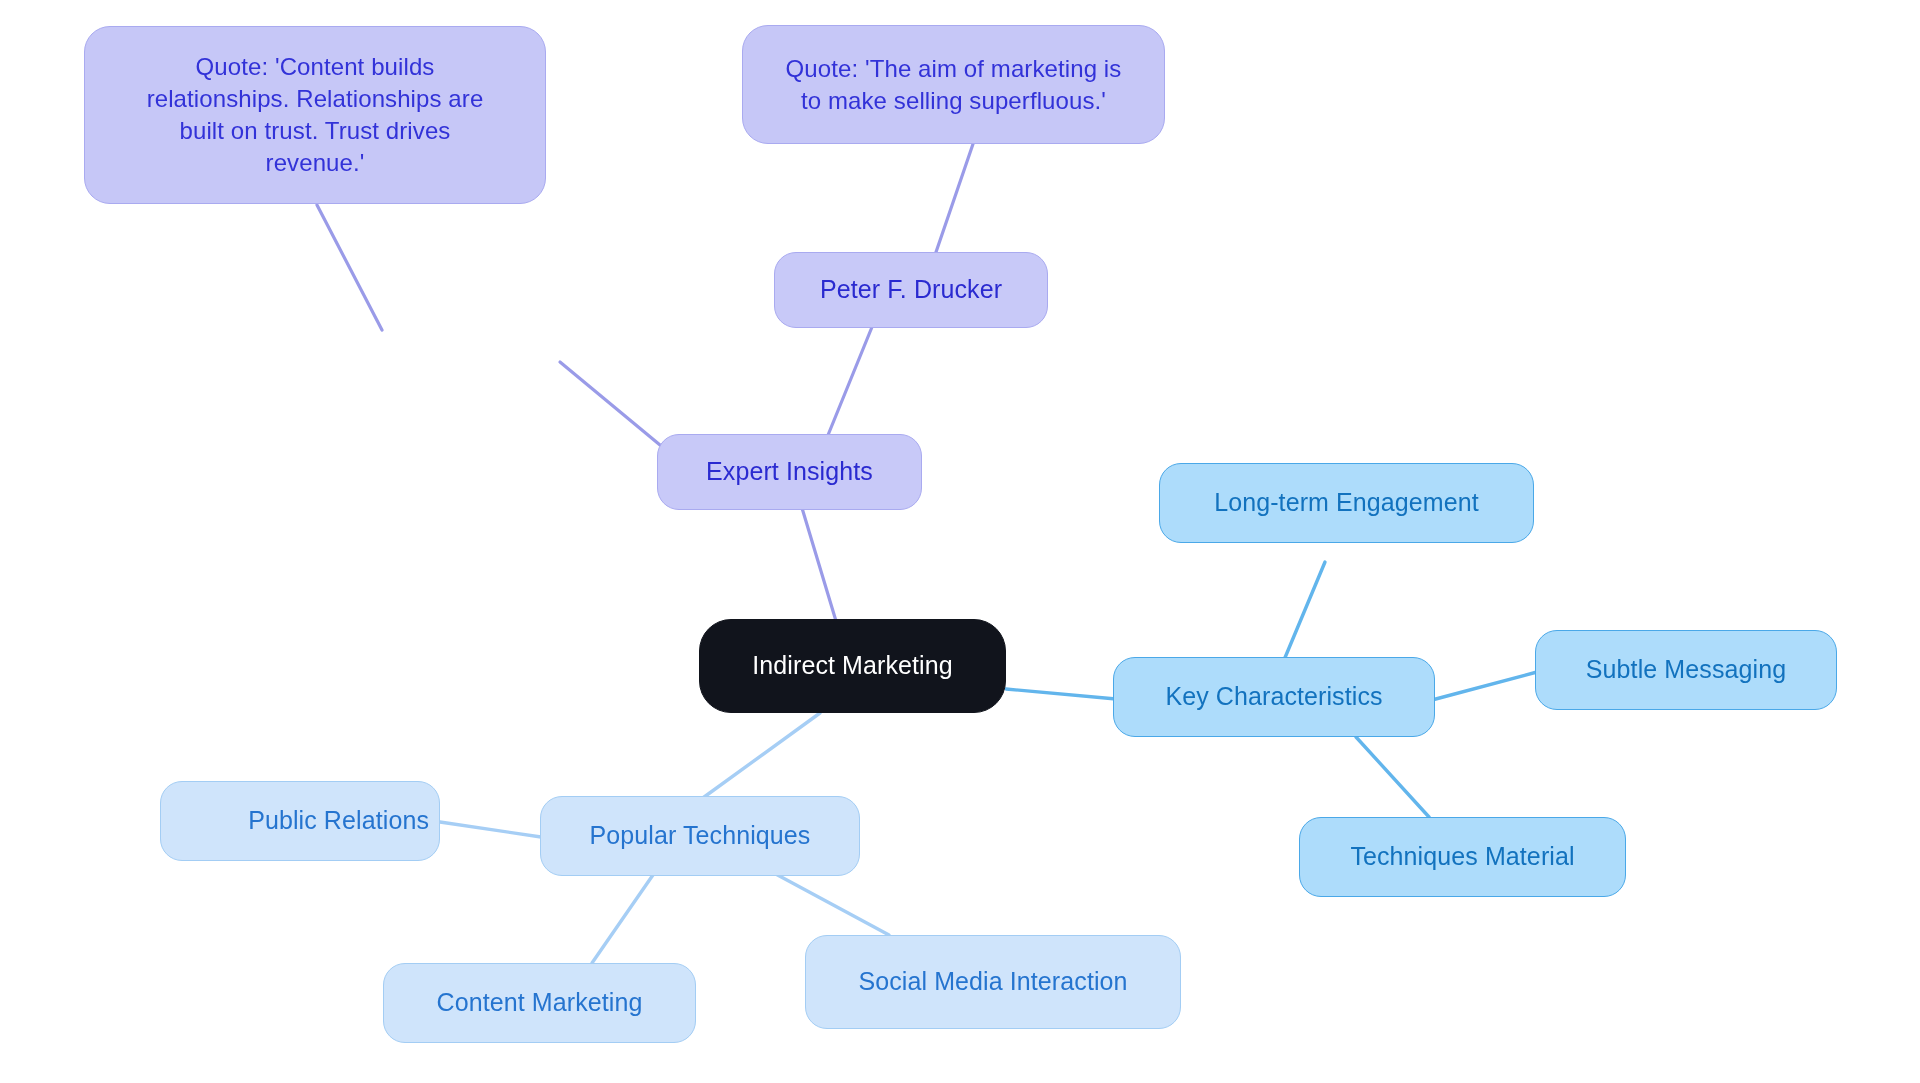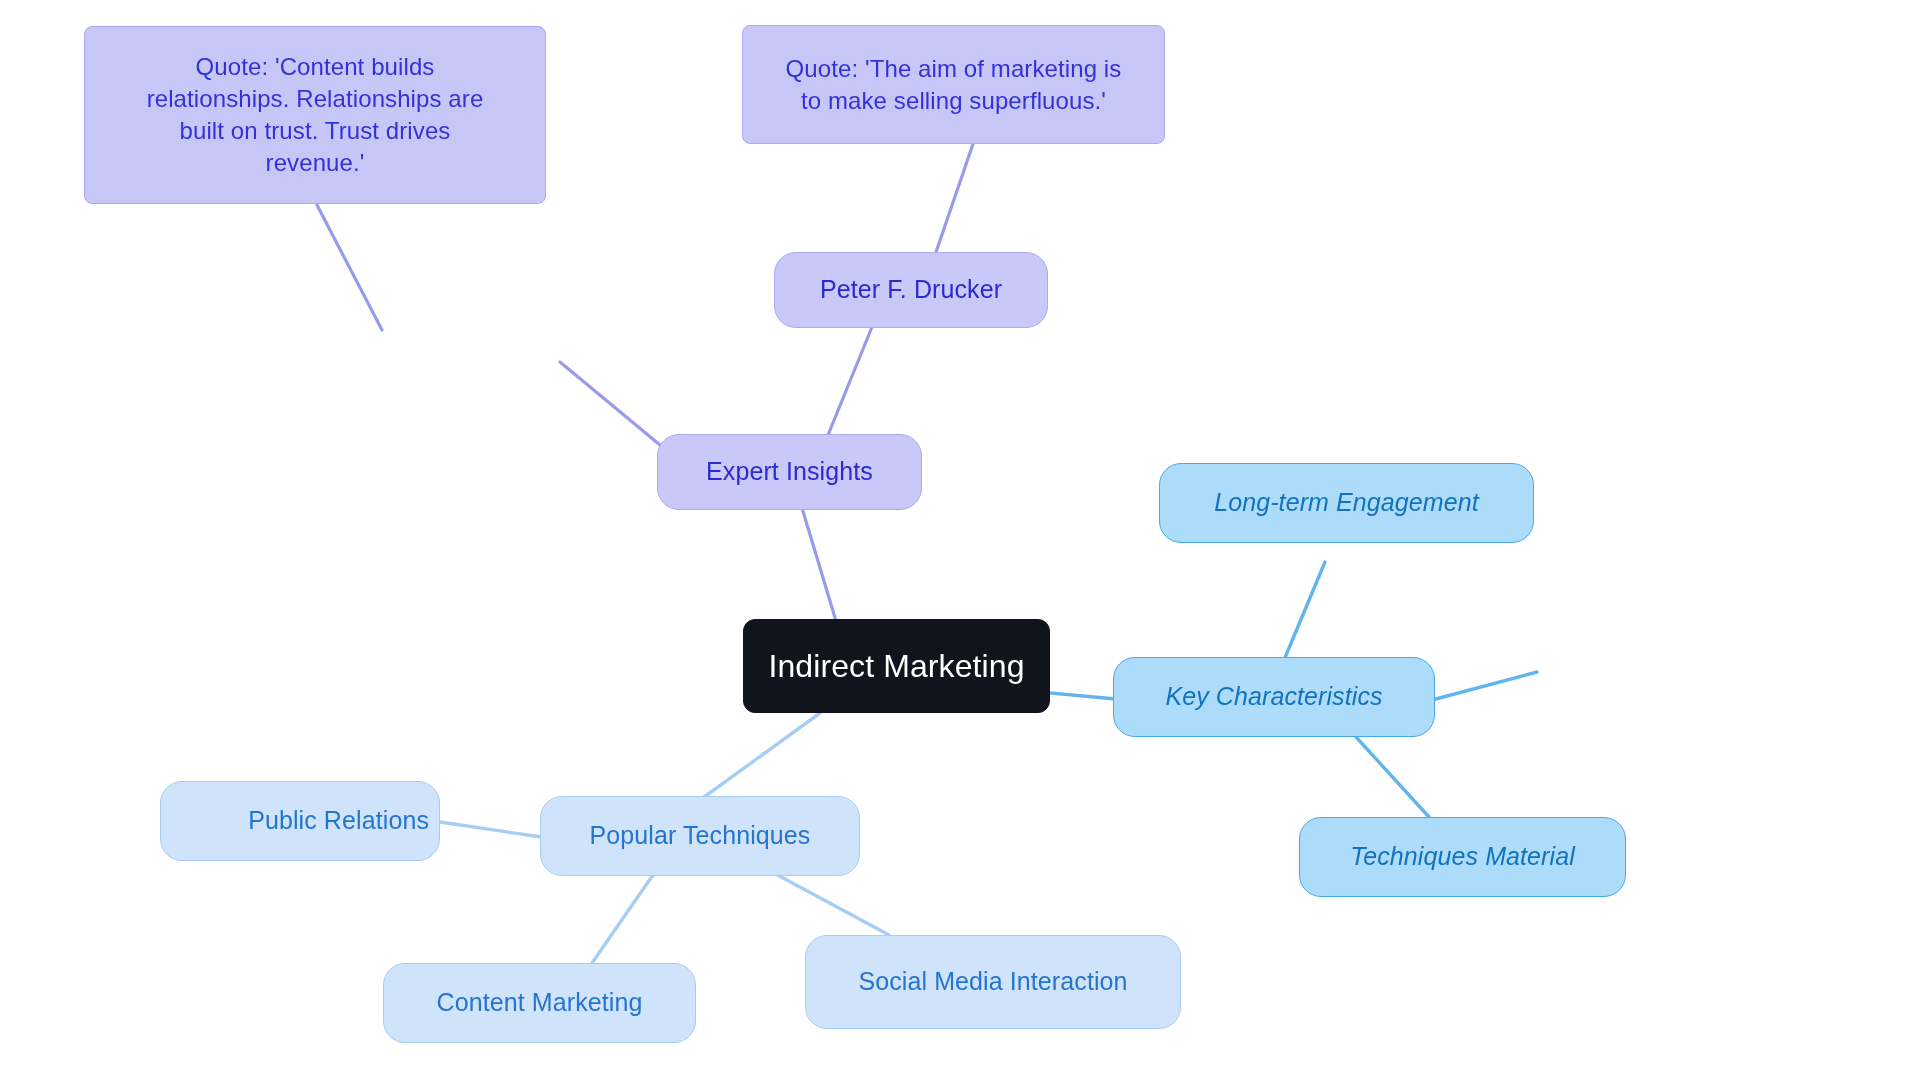--- a/index.html
+++ b/index.html
@@ -40,44 +40,42 @@
     border-width: 1.5px;
     line-height: 1.33;
     white-space: pre-line;
     padding: 4px 10px;
     letter-spacing: 0.1px;
   }
   .node-root {
     background: #11141c;
     border-color: #11141c;
     color: #ffffff;
-    border-radius: 12px;
-    font-size: 32px;
-    margin-left: 44px;
+    border-radius: 32px;
+    font-size: 25px;
   }
   .node-purple {
     background: #c8c9f8;
     border-color: #a9aaf0;
     color: #2a2ad0;
     font-size: 25px;
     padding-left: 10px;
   }
   .node-purple-quote {
     background: #c6c7f7;
     border-color: #a9aaf0;
     color: #3232d8;
     font-size: 24px;
-    border-radius: 8px;
+    border-radius: 26px;
   }
   .node-blue-strong {
     background: #addcfb;
     border-color: #4aa8e8;
     color: #1272be;
     font-size: 25px;
-    font-style: italic;
   }
   .node-blue-soft {
     background: #cfe4fb;
     border-color: #a3cdf4;
     color: #2574cf;
     font-size: 25px;
   }
   .edge {
     fill: none;
     stroke-linecap: round;
@@ -133,20 +131,23 @@
   </div>
 
   <div class="node node-blue-strong" style="left:1113px; top:657px; width:322px; height:80px;">
     <span>Key Characteristics</span>
   </div>
 
   <div class="node node-blue-strong" style="left:1159px; top:463px; width:375px; height:80px;">
     <span>Long-term Engagement</span>
   </div>
 
+  <div class="node node-blue-strong" style="left:1535px; top:630px; width:302px; height:80px;">
+    <span>Subtle Messaging</span>
+  </div>
 
   <div class="node node-blue-strong" style="left:1299px; top:817px; width:327px; height:80px;">
     <span>Techniques Material</span>
   </div>
 
   <div class="node node-blue-soft" style="left:540px; top:796px; width:320px; height:80px;text-align:center;">
     <span>Popular Techniques</span>
   </div>
 
   <div class="node node-blue-soft" style="left:160px; top:781px; width:280px; height:80px;justify-content:flex-end;">

